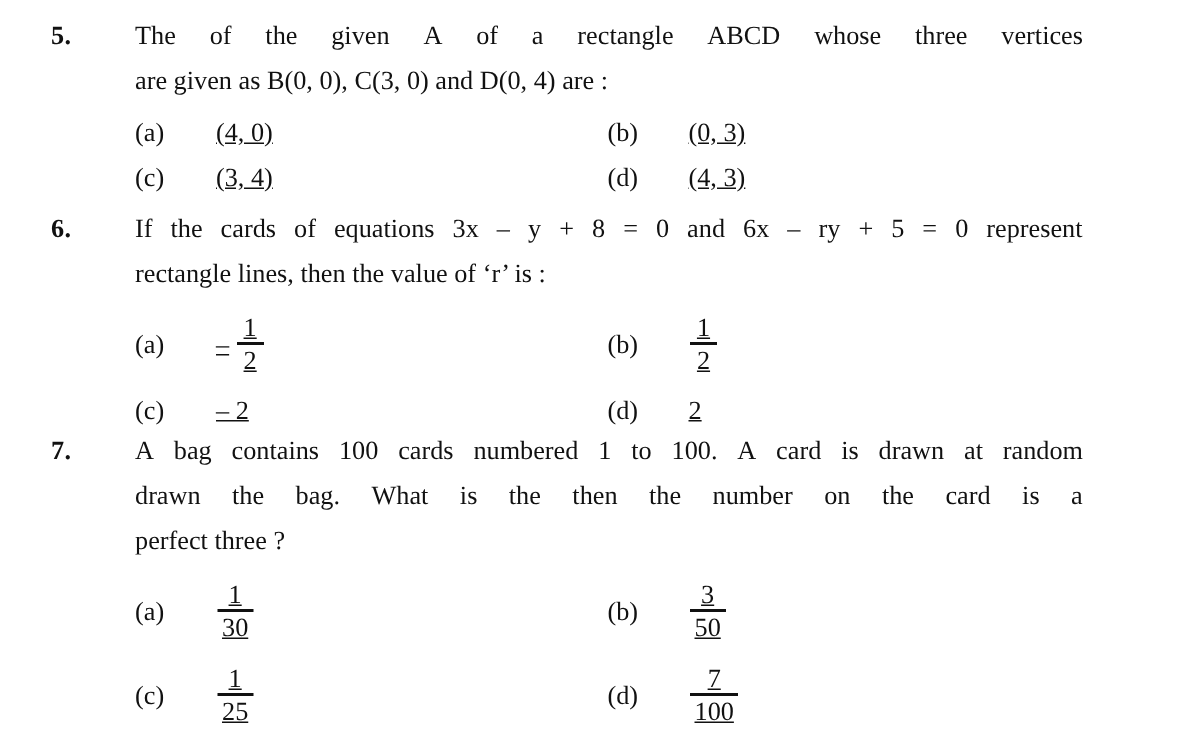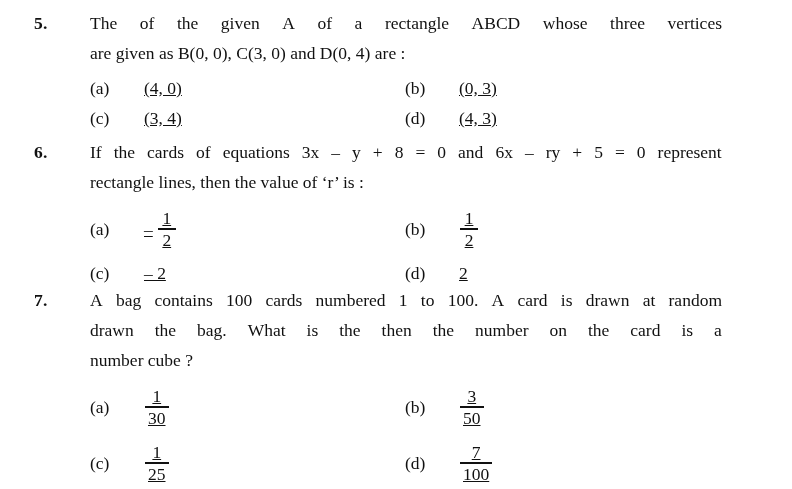--- a/index.html
+++ b/index.html
@@ -264,21 +264,21 @@
             <span>the</span>
             <span>then</span>
             <span>the</span>
             <span>number</span>
             <span>on</span>
             <span>the</span>
             <span>card</span>
             <span>is</span>
             <span>a</span>
           </span>
-        <span class="ln">number cube ?</span>
+        <span class="ln">perfect three ?</span>
       </div>
 
       <div class="opt-row" style="height:58px; margin-top:4px;">
         <div class="opt col-left" style="top:8px;">
           <span class="opt-label">(a)</span>
           <span class="opt-value">
             <span class="frac">
               <span class="num">1</span>
               <span class="bar"></span>
               <span class="den">30</span>

